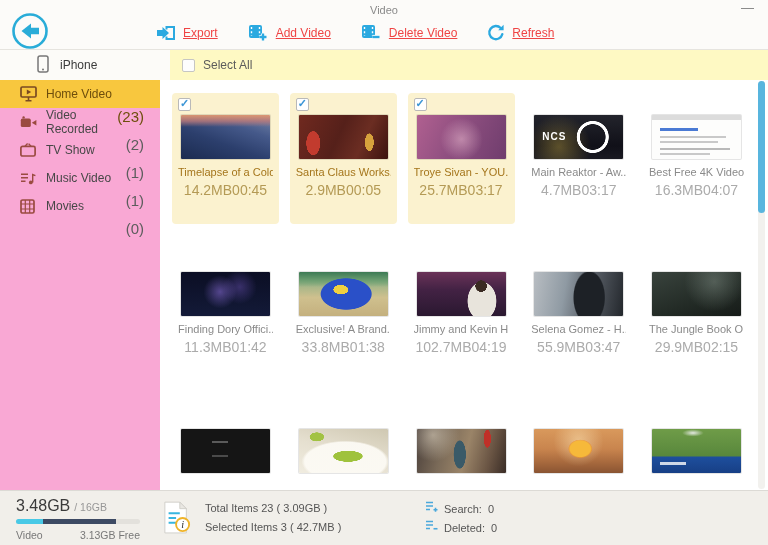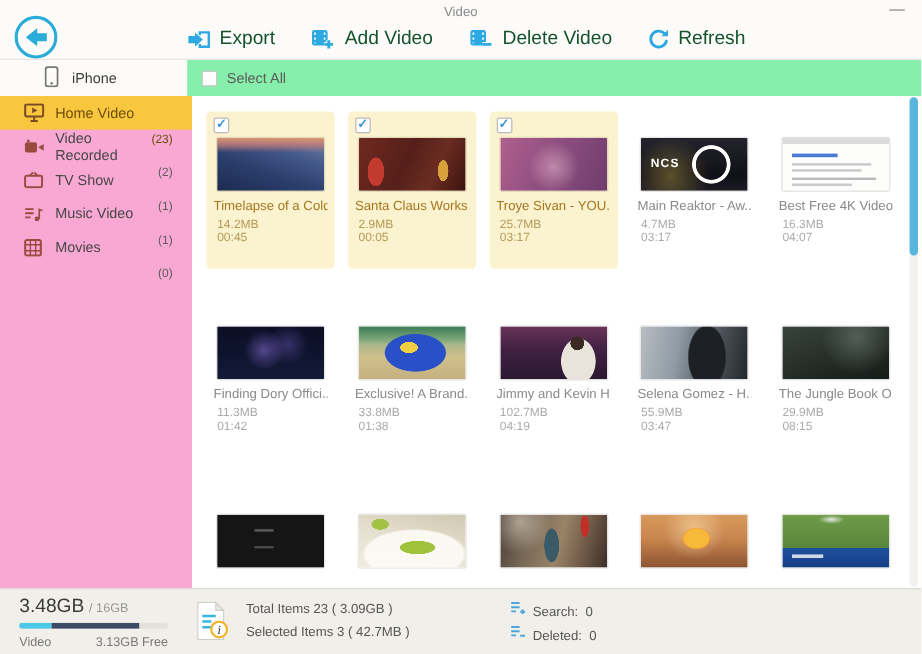--- a/index.html
+++ b/index.html
@@ -6,55 +6,55 @@
   html,body { width:768px; height:545px; }
   body { font-family:"Liberation Sans", sans-serif; background:#FCFBF9; }
   .window { position:relative; width:768px; height:545px; overflow:hidden; background:#FCFBF9; }
 
   
   .header-bg { position:absolute; left:0; top:0; width:768px; height:50px; background:#FCFBF9; border-bottom:1px solid #E6E4DF; }
   .titlebar { position:absolute; left:0; top:0; width:768px; height:18px; text-align:center; font-size:11px; color:#8a8a8a; padding-top:4px; }
   .min-btn { position:absolute; right:10px; top:0px; font-size:13px; color:#7c7c7c; cursor:pointer; padding:0 4px; }
   .back-btn { position:absolute; left:11px; top:12px; width:38px; height:38px; z-index:5; cursor:pointer; }
   .toolbar { position:absolute; left:156px; top:24px; display:flex; gap:30px; z-index:2; }
-  .tbtn { display:flex; align-items:center; gap:7px; font-size:16px; color:#14532d; cursor:pointer; }
+  .tbtn { display:flex; align-items:center; gap:7px; font-size:12px; color:#ef4444; cursor:pointer;text-decoration:underline; }
   .tbtn .ico { color:#2BA9E0; display:flex; align-items:center; }
 
   
-  .subheader { position:absolute; left:156px; top:50px; right:0; height:30px; background:#86efac; }
+  .subheader { position:absolute; left:170px; top:50px; right:0; height:30px; background:#fef9c3; }
   .selectall { position:absolute; left:12px; top:8px; display:flex; align-items:center; gap:8px; font-size:12px; color:#5b5b5b; }
   .cb-empty { width:13px; height:13px; border:1px solid #c6c6c3; border-radius:2px; background:#fdfdfd; cursor:pointer; }
   .searchbox { position:absolute; right:16px; top:4px; width:202px; height:21px; border:1px solid #D9D7D2; border-radius:11px; background:#fff; display:flex; align-items:center; }
   .searchbox input { flex:1; border:none; outline:none; background:transparent; font-size:11px; color:#555; padding:0 4px 0 12px; font-family:"Liberation Sans",sans-serif; }
   .searchbox input::placeholder { color:#B7B5B0; }
   .search-ico { width:20px; display:flex; margin-right:6px; }
 
   
   .sidebar { position:absolute; left:0; top:50px; width:160px; bottom:55px; background:#f9a8d4; }
   .device-row { height:30px; background:#FCFBF8; display:flex; align-items:center; padding-left:37px; gap:11px; font-size:12px; color:#3c3c3c; cursor:pointer; }
   .srow { height:28px; display:flex; align-items:center; padding:0 16px 0 20px; font-size:12px; color:#474747; cursor:pointer; }
   .srow .ico { width:17px; height:16px; margin-right:9px; color:#9A4B40; flex:none; display:flex; align-items:center; }
-  .srow .cnt { margin-left:auto; font-size:10px; color:#5d5d5d;margin-top:44px; }
+  .srow .cnt { margin-left:auto; font-size:15px; color:#5d5d5d;margin-top:44px; }
   .srow.active { background:#F8C73E; color:#6E4E0C; }
   .srow.active .ico { color:#7A4A22; }
   .srow.active .cnt { color:#6E4E0C; }
 
   
   .grid-area { position:absolute; left:160px; top:80px; right:0; bottom:55px; background:#fff; overflow:hidden;
                padding:13px 18px 0 12px; display:grid; grid-template-columns:repeat(5,107px);
                justify-content:space-between; row-gap:26px; align-content:start; }
   .cell { width:107px; height:131px; border-radius:4px; padding:5px 6px; cursor:pointer; }
   .cell.selected { background:#FBF2CF; }
   .checkbox { display:block; width:13px; height:13px; background:#fff; border:1px solid #b9b9b9; border-radius:2px; position:relative; visibility:hidden; cursor:pointer; }
   .cell.selected .checkbox { visibility:visible; }
   .cell.selected .checkbox::after { content:"✓"; position:absolute; left:1px; top:-2px; font-size:11px; font-weight:bold; color:#3D96D6; }
   .thumb { display:block; width:89px; height:44px; margin:4px auto 0; border-radius:1px; box-shadow:0 0 0 1px rgba(0,0,0,.10); position:relative; overflow:hidden; }
   .vtitle { display:block; margin-top:7px; font-size:11px; color:#8a8a8a; text-align:center; white-space:nowrap; overflow:hidden; }
   .cell.selected .vtitle { color:#A5761C; }
-  .vmeta { display:flex; justify-content:center; margin-top:4px; padding:0 3px; font-size:10px; color:#ABABAB;flex-direction:column; }
+  .vmeta { display:flex; justify-content:center; margin-top:4px; padding:0 3px; font-size:14px; color:#ABABAB; }
   .cell.selected .vmeta { color:#B49A55; }
   .thumb-text { position:absolute; left:9%; top:36%; color:#fff; font-weight:bold; font-size:10px; letter-spacing:1px; }
 
   
   .thumb-ice { background:
       linear-gradient(180deg, rgba(226,152,112,.95) 0%, rgba(188,122,122,.8) 14%, rgba(90,110,150,0) 27%),
       linear-gradient(200deg,#7585a8 0%,#45598a 30%,#2c3f6d 60%,#1b2b50 100%); }
   .thumb-santa { background:
       radial-gradient(ellipse 11px 19px at 16% 64%, #c23b2e 62%, rgba(194,59,46,0) 64%),
       radial-gradient(ellipse 7px 14px at 79% 62%, #d7a23c 62%, rgba(215,162,60,0) 64%),
@@ -360,21 +360,21 @@
           <span>55.9MB</span>
           <span>03:47</span>
         </span>
       </div>
       <div class="cell">
         <span class="checkbox"></span>
         <span class="thumb thumb-jungle"></span>
         <span class="vtitle">The Jungle Book O...</span>
         <span class="vmeta">
           <span>29.9MB</span>
-          <span>08:15</span>
+          <span>02:15</span>
         </span>
       </div>
       <div class="cell">
         <span class="checkbox"></span>
         <span class="thumb thumb-dark"></span>
         <span class="vtitle"></span>
         <span class="vmeta">
           <span></span>
           <span></span>
         </span>

